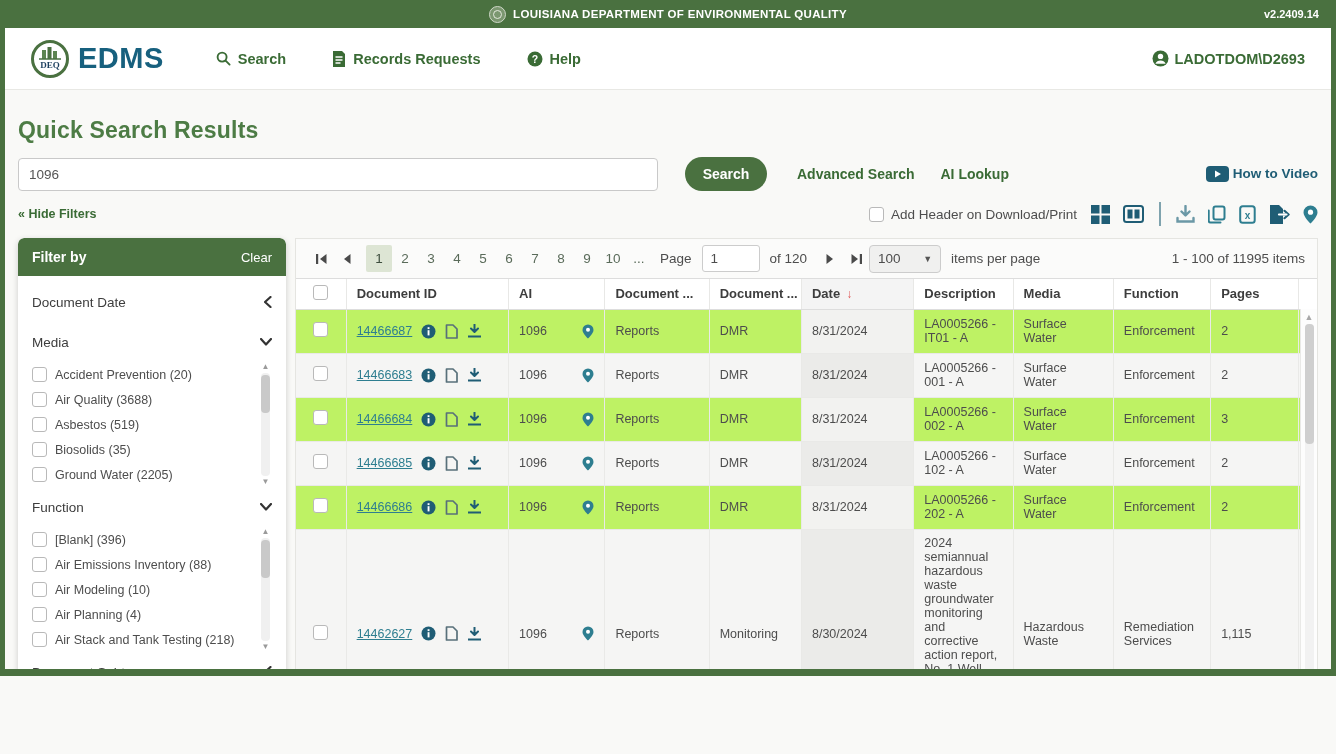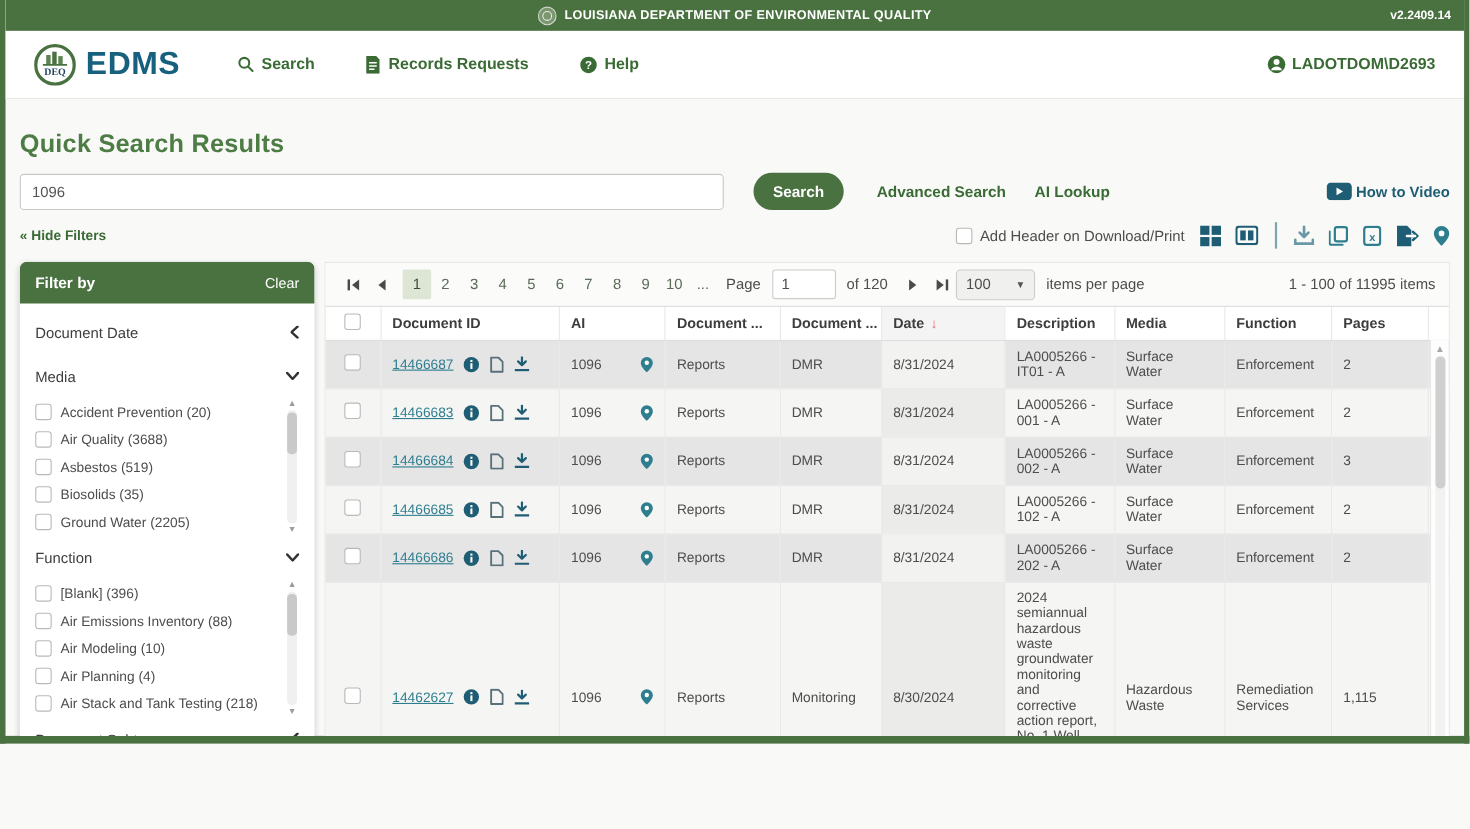--- a/index.html
+++ b/index.html
@@ -23,21 +23,21 @@
   .user { margin-left:auto; display:flex; align-items:center; gap:5px; font-size:14.5px; font-weight:bold; color:#3a6b35; }
 
   
   .content { padding:0 13px; }
   .page-title { margin-top:27px; font-size:23px; font-weight:bold; color:#4d7c45; letter-spacing:.2px; }
   .search-row { margin-top:13px; display:flex; align-items:center; }
   .search-input { width:640px; height:33px; border:1px solid #c9c9c9; border-radius:4px; padding:0 10px; font-size:13.5px; color:#555; background:#fff; font-family:inherit; }
   .search-btn { margin-left:27px; width:82px; height:34px; border:none; border-radius:17px; background:#4a7140; color:#fff; font-size:14px; font-weight:bold; cursor:pointer; font-family:inherit; }
   .search-links { display:flex; gap:26px; margin-left:30px; }
   .search-link { font-size:14px; font-weight:bold; color:#3a6b35; cursor:pointer; text-decoration:none; }
-  .video-link { margin-left:auto; display:flex; align-items:center; gap:4px; font-size:13.5px; font-weight:bold; color:#1f5d75; cursor:pointer; }
+  .video-link { margin-left:auto; display:flex; gap:4px; font-size:13.5px; font-weight:bold; color:#1f5d75; cursor:pointer; }
 
   .sub-row { margin-top:11px; display:flex; align-items:center; }
   .hide-filters { font-size:12.5px; font-weight:bold; color:#3a6b35; cursor:pointer; }
   .right-controls { margin-left:auto; display:flex; align-items:center; gap:14px; }
   .addheader { display:flex; align-items:center; gap:7px; font-size:13.5px; color:#4d4d4d; }
   .cb { appearance:none; -webkit-appearance:none; width:15px; height:15px; border:1.5px solid #b9b9b9; border-radius:3px; background:#fff; cursor:pointer; flex:none; }
   .tool-icons { display:flex; align-items:center; gap:13px; }
   .tool-icons .divider { width:2px; height:24px; background:#7fa3ae; margin:0 2px; }
   .icon-btn { cursor:pointer; display:flex; align-items:center; }
 
@@ -78,21 +78,21 @@
   .pg-range { margin-left:auto; font-size:13.5px; color:#4d4d4d; }
 
   
   .table-zone { flex:1; position:relative; overflow:hidden; }
   table.results { width:100%; border-collapse:collapse; table-layout:fixed; }
   col.c-sel{width:50px} col.c-id{width:162px} col.c-ai{width:96px} col.c-dt{width:104px} col.c-dst{width:92px}
   col.c-date{width:112px} col.c-desc{width:99px} col.c-media{width:100px} col.c-func{width:97px} col.c-pages{width:88px} col.c-sb{width:18px}
   th { height:30px; text-align:left; font-size:13px; font-weight:bold; color:#3d3d3d; border-bottom:1px solid #ddd; border-right:1px solid #e8e8e6; padding:0 10px; background:#fff; white-space:nowrap; overflow:hidden; }
   th.last, td.last { border-right:none; }
   td { border-bottom:1px solid #e9e9e7; border-right:1px solid #e9e9e7; padding:6px 10px; font-size:12.5px; color:#4d4d4d; vertical-align:middle; word-wrap:break-word; }
-  tr.r-odd td { background:#e5e5e5; }
+  tr.r-odd td { background:#bef264; }
   tr.r-even td { background:#f5f5f4; }
   td.c-date-cell, th.th-date { background-color:rgba(0,0,0,0.045) !important; background-blend-mode:multiply; }
   tr.r-even td.c-date-cell { background:#ebebe9 !important; }
   tr.r-odd td.c-date-cell { background:#f2f2f0 !important; }
   tr.row-std { height:44px; }
   .sort-arrow { color:#e05c5c; font-size:12px; margin-left:6px; }
   .id-cell { display:flex; align-items:center; gap:9px; }
   .doc-link { color:#2e7e90; text-decoration:underline; font-size:12.5px; cursor:pointer; white-space:nowrap; }
   .row-icon { display:inline-flex; cursor:pointer; flex:none; }
   .ai-cell { display:flex; align-items:center; justify-content:space-between; }

